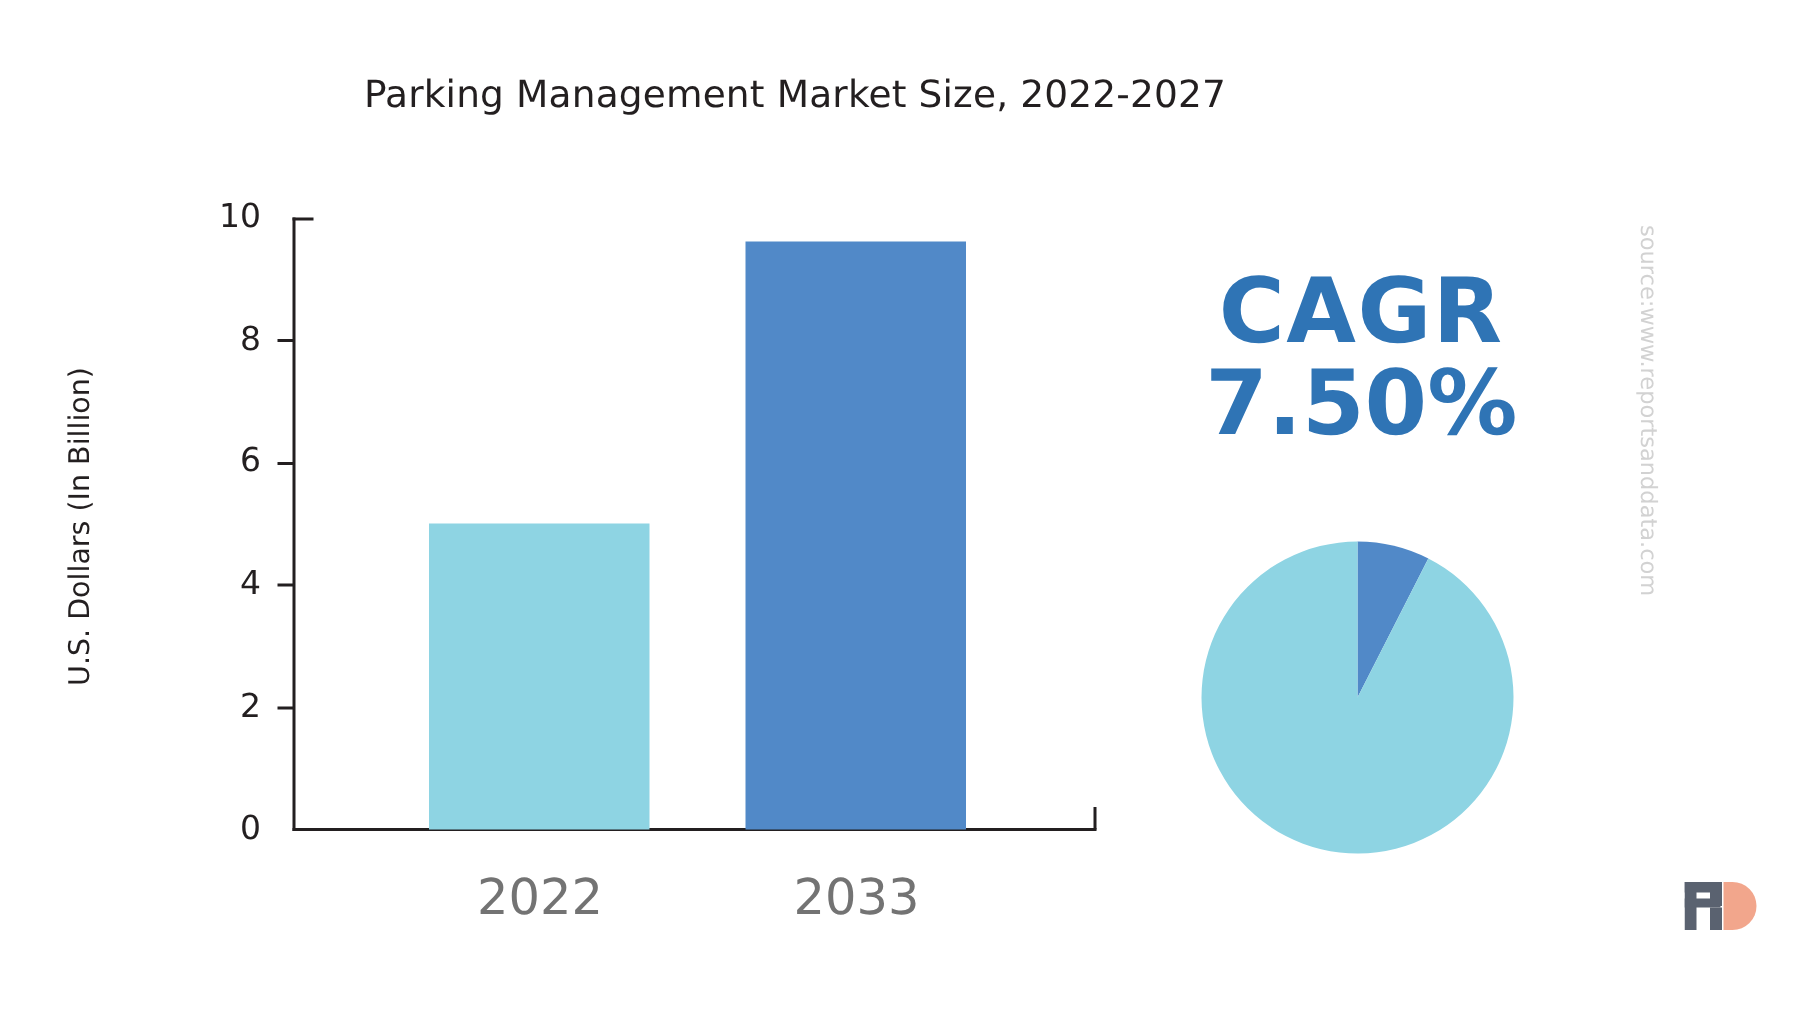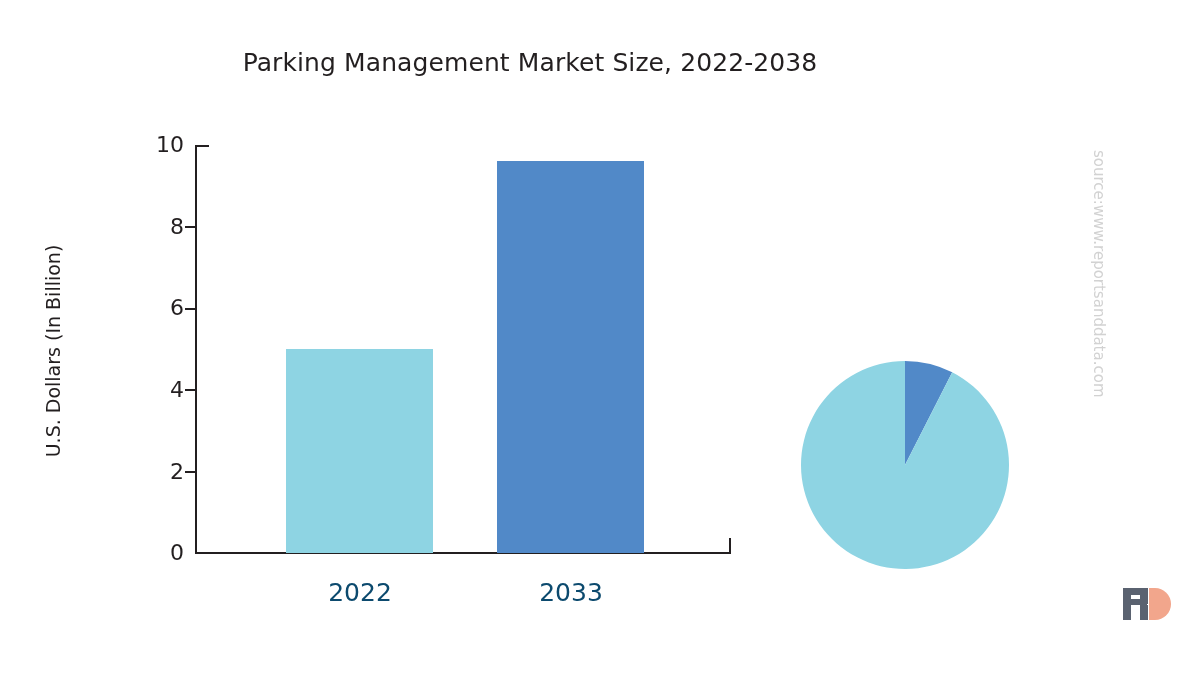--- a/index.html
+++ b/index.html
@@ -32,34 +32,34 @@
   .tick {
     position:absolute; left:185px; width:11px; height:2px; background:#231f20;
   }
   .tick-cap-top { position:absolute; left:195px; top:145px; width:14px; height:2px; background:#231f20; }
   .tick-cap-right { position:absolute; left:729px; top:538px; width:2px; height:15px; background:#231f20; }
 
   .ytick-label {
     position:absolute; right:0; width:60px; text-align:right;
     font-size:22px; color:#231f20; line-height:1;
   }
-  .ylabels { position:absolute; left:122px; top:0; width:62px; height:606px; }
+  .ylabels { position:absolute; left:112px; top:0; width:62px; height:606px; }
 
   .axis-title-y {
     position:absolute; left:-87px; top:340px;
     width:280px; text-align:center;
     font-size:19px; color:#231f20;
     transform:rotate(-90deg); transform-origin:center center;
     white-space:nowrap;
   }
 
   .bar { position:absolute; }
   .bar-label {
     position:absolute; text-align:center; width:200px;
-    font-size:25px; color:#0c4a6e; top:578px;
+    font-size:33px; color:#737373; top:578px;
   }
 
   
   .cagr-block {
     position:absolute; left:775px; top:178px; width:265px;
     text-align:center; color:#2f74b5;
     font-weight:bold; line-height:1.02;
     font-family:"DejaVu Sans", sans-serif;
   }
   .cagr-word  { font-size:60px; letter-spacing:1px; }
@@ -75,21 +75,21 @@
     white-space:nowrap;
   }
 
   .logo { position:absolute; left:1123px; top:586px; width:56px; height:36px; }
 </style>
 </head>
 <body>
 
 <div id="canvas">
 
-  <div class="chart-title">Parking Management Market Size, 2022-2038</div>
+  <div class="chart-title">Parking Management Market Size, 2022-2027</div>
 
   <div style="position:absolute; left:0; top:0; width:200px; height:674px;">
     <div class="axis-title-y">U.S. Dollars (In Billion)</div>
   </div>
 
   <div class="ylabels">
     <div class="ytick-label" style="top:134px;">10</div>
     <div class="ytick-label" style="top:216px;">8</div>
     <div class="ytick-label" style="top:297px;">6</div>
     <div class="ytick-label" style="top:379px;">4</div>
@@ -105,20 +105,24 @@
   <div class="tick" style="top:308px;"></div>
   <div class="tick" style="top:389px;"></div>
   <div class="tick" style="top:471px;"></div>
 
   <div class="bar" id="bar-0" style="left: 286px; width: 147px; height: 204px; top: 349px; background: rgb(142, 212, 227);"></div>
   <div class="bar" id="bar-1" style="left: 497px; width: 147px; height: 391.68px; top: 161.32px; background: rgb(81, 137, 200);"></div>
 
   <div class="bar-label" style="left:260px;">2022</div>
   <div class="bar-label" style="left:471px;">2033</div>
 
+  <div class="cagr-block" style="color: rgb(47, 116, 181);">
+    <div class="cagr-word">CAGR</div>
+    <div class="cagr-value">7.50%</div>
+  </div>
 
   <div class="pie-wrap">
     <svg id="pie-svg" width="210" height="210" viewBox="0 0 210 210">
         <path d="M 105 105 L 105 1 A 104 104 0 0 1 152.21501197291286 12.335321484409747 Z" fill="#5189c8"></path>
         <path d="M 105 105 L 152.21501197291286 12.335321484409747 A 104 104 0 1 1 104.99999999999999 1 Z" fill="#8ed4e3"></path>
       </svg>
   </div>
 
   <div class="source-text">source:www.reportsanddata.com</div>
 

